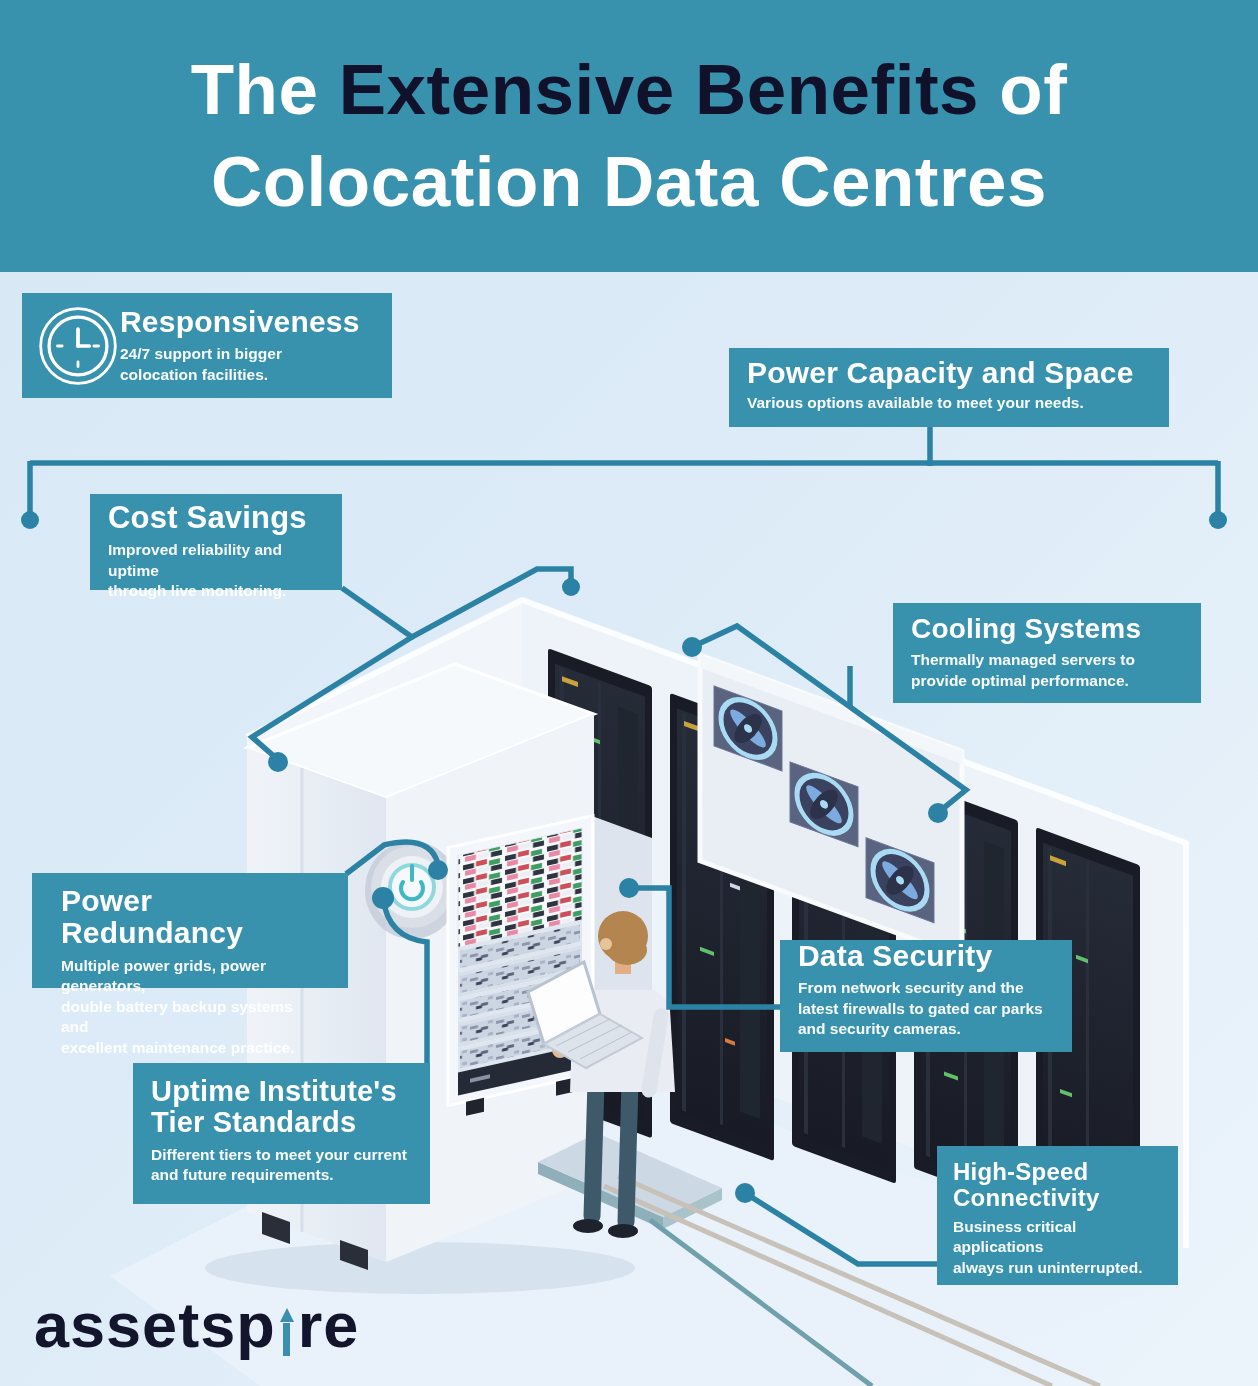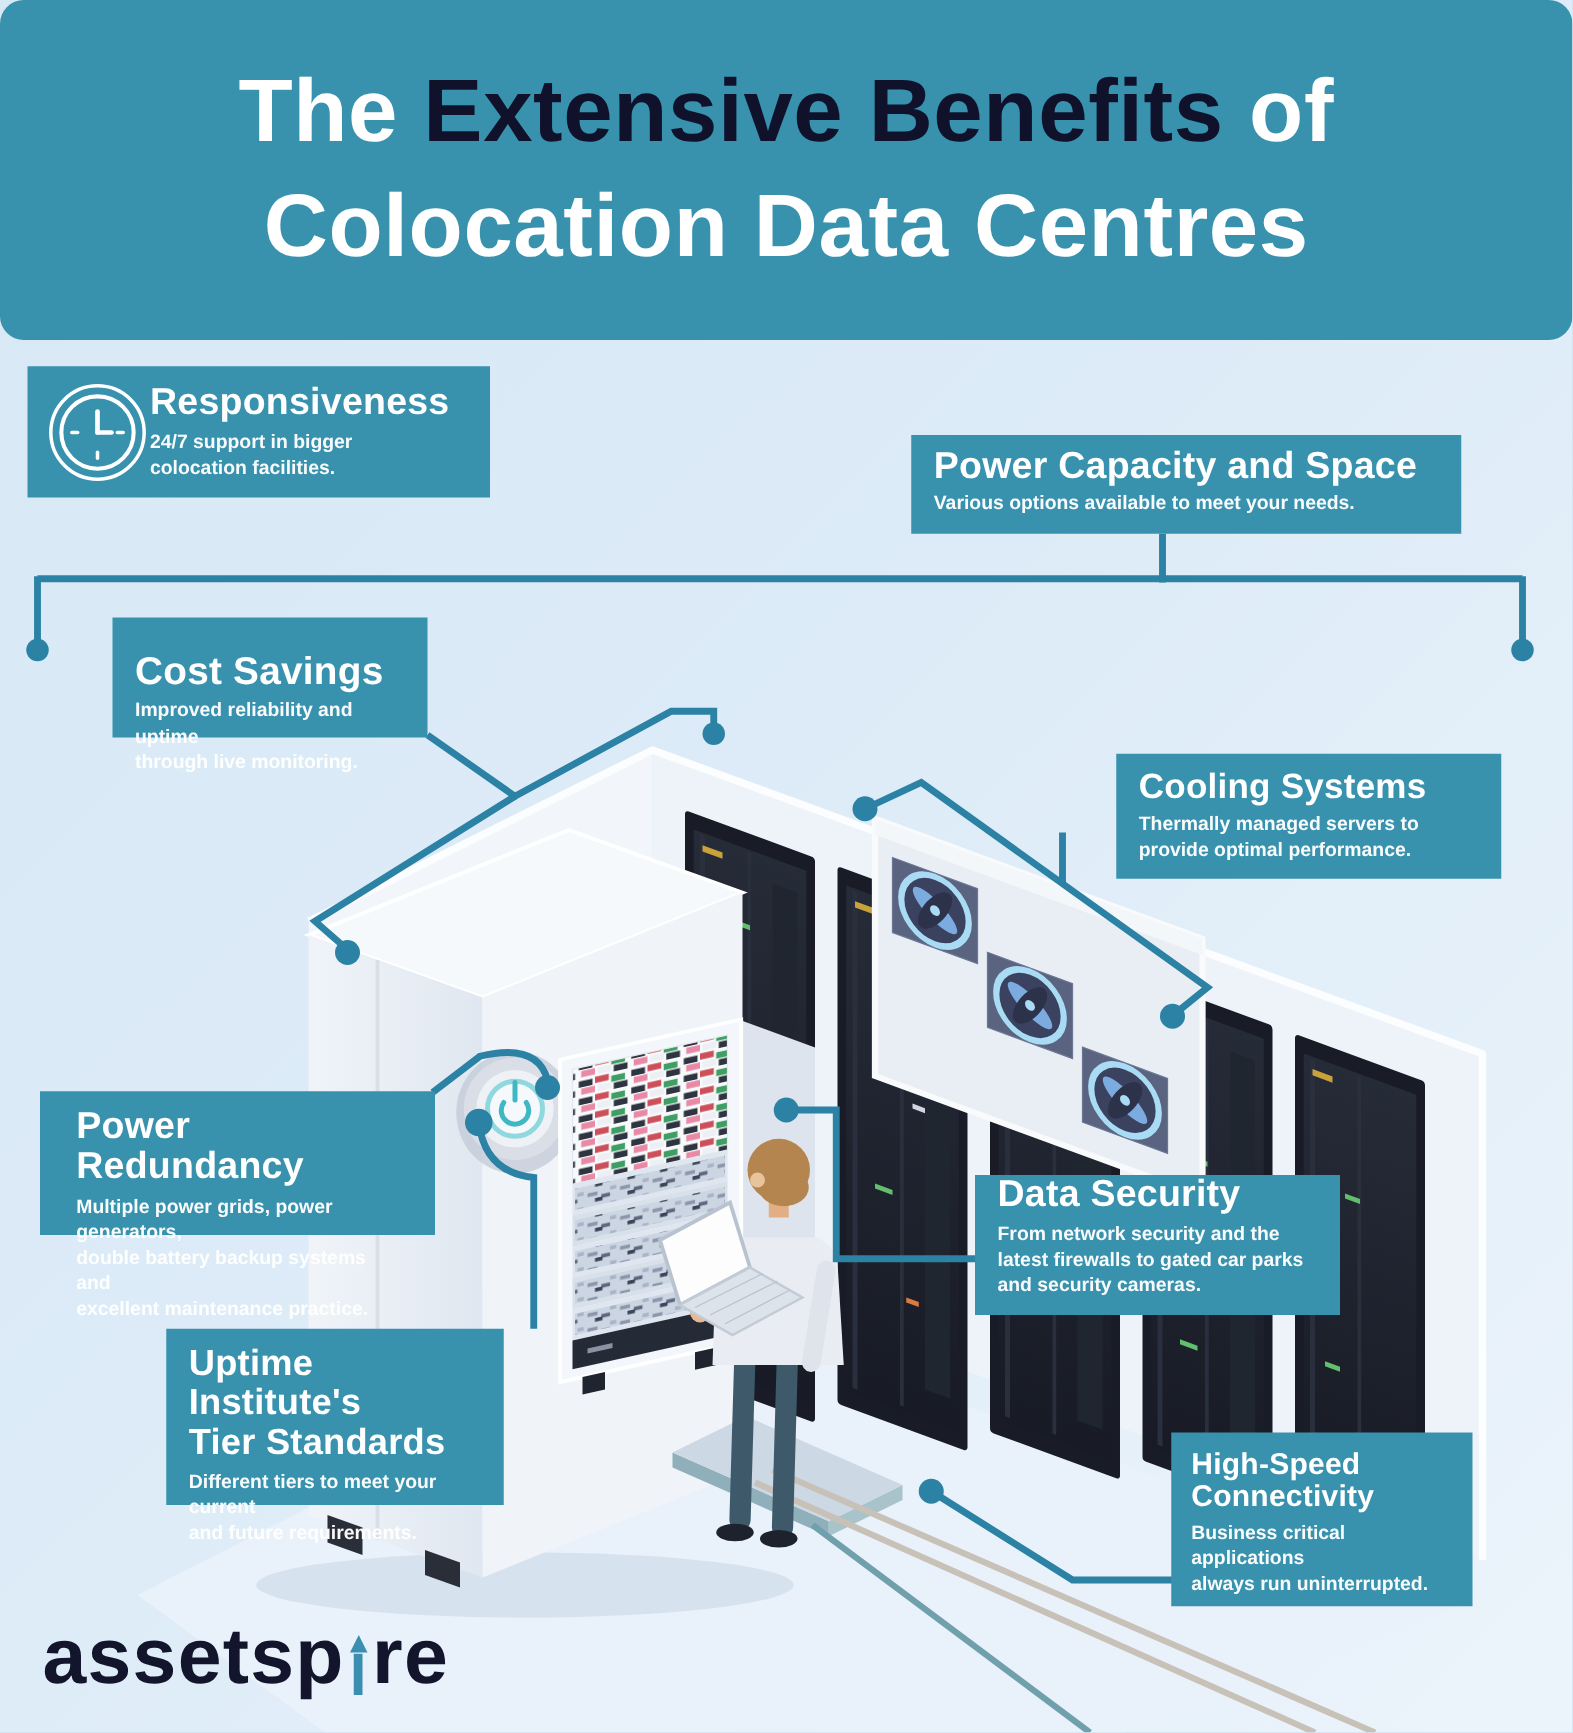--- a/index.html
+++ b/index.html
@@ -1,38 +1,38 @@
 <!DOCTYPE html>
 <html><head>
 <meta charset="utf-8">
 <style>
   html,body{margin:0;padding:0;background:#cfe2f1;}
   .canvas{position:relative;width:1258px;height:1386px;overflow:hidden;
     background:linear-gradient(135deg,#d7e8f5 0%,#dcebf7 45%,#ecf4fb 100%);
     font-family:"Liberation Sans",sans-serif;}
   
   .header{position:absolute;left:0;top:0;width:1258px;height:272px;background:#3892ae;
-    display:flex;align-items:center;justify-content:center;text-align:center;border-radius:19px;}
+    display:flex;align-items:center;justify-content:center;text-align:center;}
   .header h1{margin:0;font-size:71px;line-height:1.3;font-weight:bold;color:#ffffff;letter-spacing:.5px;}
   .header .em{color:#10122b;}
   
   .callout{position:absolute;background:#3892ae;color:#ffffff;box-sizing:border-box;padding:13px 18px;}
   .co-title{font-weight:bold;font-size:30px;line-height:1.08;letter-spacing:.2px;white-space:pre-line;}
   .co-body{font-weight:bold;font-size:15.5px;line-height:1.32;margin-top:6px;white-space:pre-line;opacity:.97;}
   #co-responsiveness{left:22px;top:293px;width:370px;height:105px;display:flex;align-items:center;padding:10px 14px;}
   #co-power-capacity{left:729px;top:348px;width:440px;height:79px;padding:9px 18px;}
   #co-power-capacity .co-body{margin-top:4px;}
-  #co-cost-savings{left:90px;top:494px;width:252px;height:96px;padding:26px 18px;}
+  #co-cost-savings{left:90px;top:494px;width:252px;height:96px;padding:7px 18px;}
   #co-cost-savings .co-title{font-size:31px;}
   #co-cooling{left:893px;top:603px;width:308px;height:100px;padding:11px 18px;}
   #co-cooling .co-title{font-size:28px;}
   #co-power-redundancy{left:32px;top:873px;width:316px;height:115px;padding:12px 29px;}
   #co-power-redundancy .co-body{font-size:15.5px;}
   #co-data-security{left:780px;top:940px;width:292px;height:112px;padding:0 18px;}
-  #co-uptime{left:133px;top:1063px;width:270px;height:141px;padding:13px 18px;}
+  #co-uptime{left:133px;top:1063px;width:297px;height:141px;padding:13px 18px;}
   #co-uptime .co-title{font-size:29px;}
   #co-high-speed{left:937px;top:1146px;width:241px;height:139px;padding:13px 16px;}
   #co-high-speed .co-title{font-size:24px;}
   .clock-wrap{flex:0 0 84px;height:84px;}
   
   .logo{position:absolute;left:34px;top:1294px;font-size:63px;font-weight:bold;color:#13152c;
     letter-spacing:1px;display:flex;align-items:flex-end;line-height:1;}
   .spire-i{display:inline-flex;flex-direction:column;align-items:center;margin:0 4px;transform:translateY(-1px);}
   .spire-tip{width:0;height:0;border-left:7px solid transparent;border-right:7px solid transparent;
     border-bottom:14px solid #3a8fb0;}

